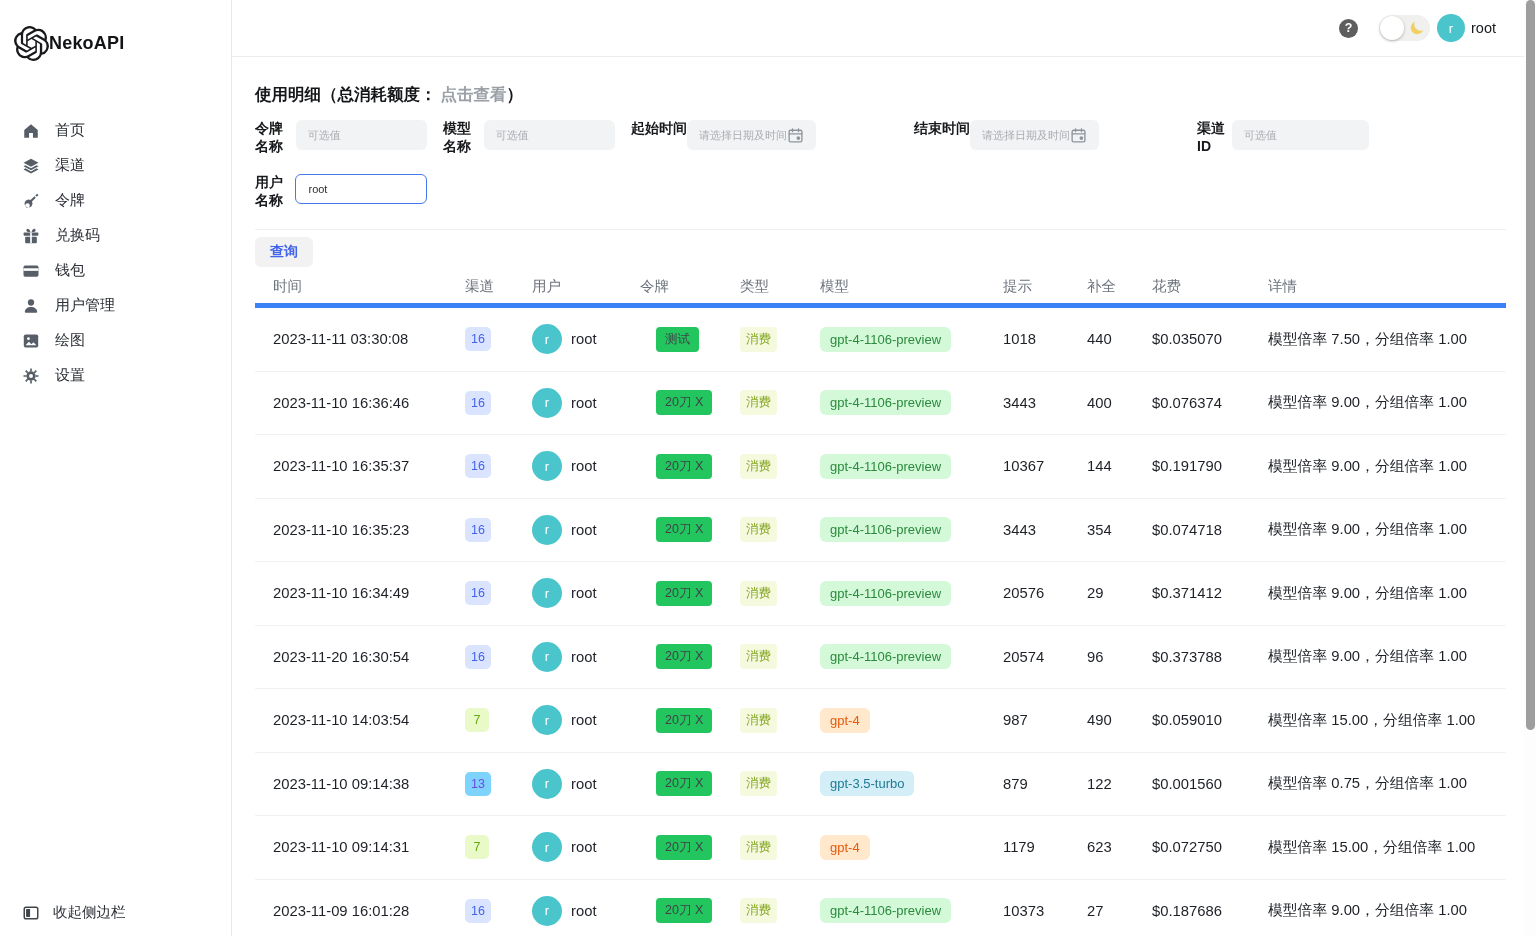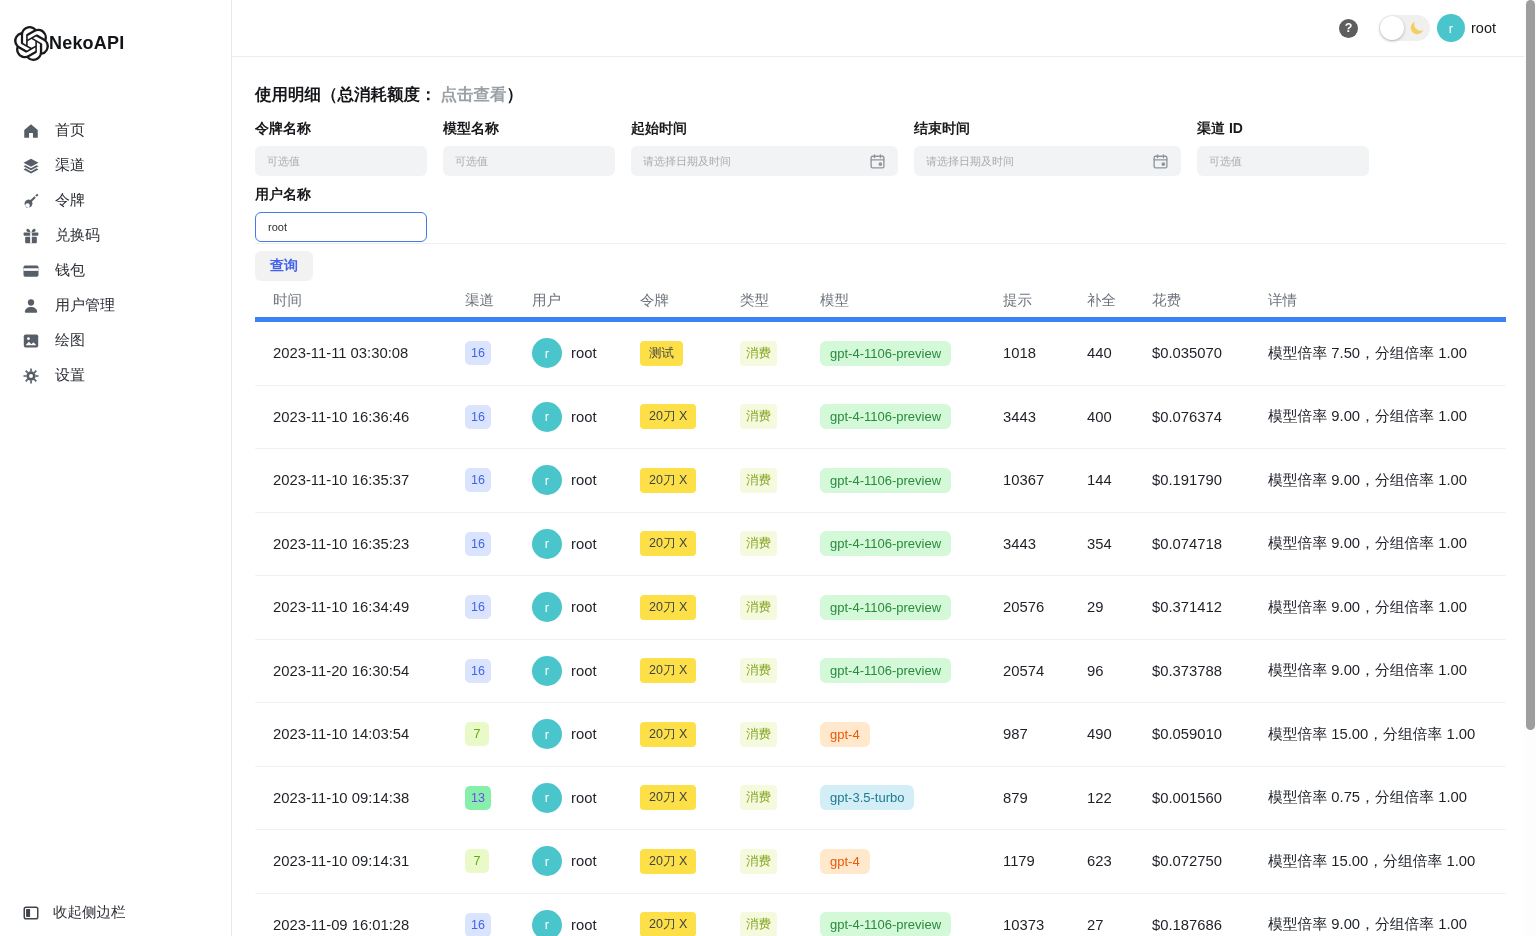--- a/index.html
+++ b/index.html
@@ -39,51 +39,51 @@
 
   
   .content { padding:27px 30px 0 23px; flex:1; overflow:hidden; }
   .page-title { font-size:16.5px; font-weight:700; color:#141619; }
   .title-link { color:#9aa0a6; cursor:pointer; margin-left:4px; }
   .title-suffix { color:#141619; }
 
   .filters { margin-top:14px; }
   .filter-row { display:flex; gap:16px; }
   .filter-row + .filter-row { margin-top:10px; }
-  .filter-field { display:flex; flex-direction:column; }
+  .filter-field { display:flex; flex-direction:row; }
   .filter-label { font-size:14px; font-weight:700; color:#17191c; margin-bottom:8px; }
   .f-input { height:30px; background:#f2f3f4; border:none; border-radius:6px; padding:0 12px;
     font-size:11px; color:#2b2e33; display:flex; align-items:center; justify-content:space-between;
     font-family:inherit; }
   input.f-input { width:100%; display:block; }
   input.f-input::placeholder { color:#a9adb2; }
   .f-placeholder { color:#a9adb2; }
   .w-sm { width:172px; } .w-lg { width:267px; }
   .f-input.focused { background:#fff; border:1.6px solid #4478ee; }
   .cal-icon svg { width:17px; height:17px; display:block; }
 
-  .query-section { border-top:1px solid #efefef; margin-top:1px; padding-top:7px; }
+  .query-section { border-top:1px solid #efefef; margin-top:11px; padding-top:7px; }
   .query-btn { height:30px; padding:0 15px; background:#f2f2f2; color:#4263eb; font-weight:700;
     font-size:14px; border:none; border-radius:6px; cursor:pointer; font-family:inherit; }
 
   
   .table { margin-top:3px; }
   .t-head, .t-row { display:grid;
     grid-template-columns:192px 67px 108px 100px 80px 183px 84px 65px 116px 1fr;
     align-items:center; padding-left:18px; }
   .t-head { height:38px; color:#6d737c; font-size:14.5px; border-bottom:5px solid #3b82f6; }
   .t-row { height:63.5px; border-bottom:1px solid #f1f2f3; font-size:14.8px; color:#1d2127; }
   .cell { min-width:0; }
   .chan-badge { display:inline-flex; min-width:24px; height:24px; padding:0 6px; align-items:center;
     justify-content:center; border-radius:5px; font-size:12.5px; font-weight:500; }
   .user-cell { display:flex; align-items:center; gap:9px; }
   .t-avatar { width:30px; height:30px; border-radius:50%; background:#49c5cb; color:#fff;
     font-size:13px; display:flex; align-items:center; justify-content:center; flex:0 0 30px; }
-  .token-badge { display:inline-block; background:#fde047; color:#3f4349; border-radius:4px;
-    padding:4px 9px; font-size:12.5px; }
+  .token-badge { display:inline-block; background:#22c55e; color:#3f4349; border-radius:4px;
+    padding:4px 9px; font-size:12.5px;margin-left:16px; }
   .type-badge { display:inline-block; background:#f5fadf; color:#84a621; border-radius:4px;
     padding:4px 6px; font-size:12.5px; }
   .model-badge { display:inline-block; border-radius:6px; padding:5px 10px; font-size:13px; font-weight:500; }
 
   
   .scrollbar-track { position:absolute; right:0; top:0; bottom:0; width:12px; background:#fdfdfd; }
   .scrollbar-thumb { position:absolute; right:1px; top:0; width:9px; height:78%;
     background:#9e9e9e; border-radius:5px; }
 </style>
 </head>
@@ -393,21 +393,21 @@
     <div class="cell"><span class="type-badge">消费</span></div>
     <div class="cell"><span class="model-badge" style="background: rgb(255, 232, 204); color: rgb(232, 89, 12);">gpt-4</span></div>
     <div class="cell">987</div>
     <div class="cell">490</div>
     <div class="cell">$0.059010</div>
     <div class="cell">模型倍率 15.00，分组倍率 1.00</div>
   </div>
 
   <div class="t-row">
     <div class="cell">2023-11-10 09:14:38</div>
-    <div class="cell"><span class="chan-badge" style="background: #86efac; color: rgb(112, 72, 232);">13</span></div>
+    <div class="cell"><span class="chan-badge" style="background: #7dd3fc; color: rgb(112, 72, 232);">13</span></div>
     <div class="cell user-cell">
       <span class="t-avatar">r</span>
       <span>root</span>
     </div>
     <div class="cell"><span class="token-badge">20刀 X</span></div>
     <div class="cell"><span class="type-badge">消费</span></div>
     <div class="cell"><span class="model-badge" style="background: rgb(211, 238, 246); color: rgb(31, 122, 147);">gpt-3.5-turbo</span></div>
     <div class="cell">879</div>
     <div class="cell">122</div>
     <div class="cell">$0.001560</div>

